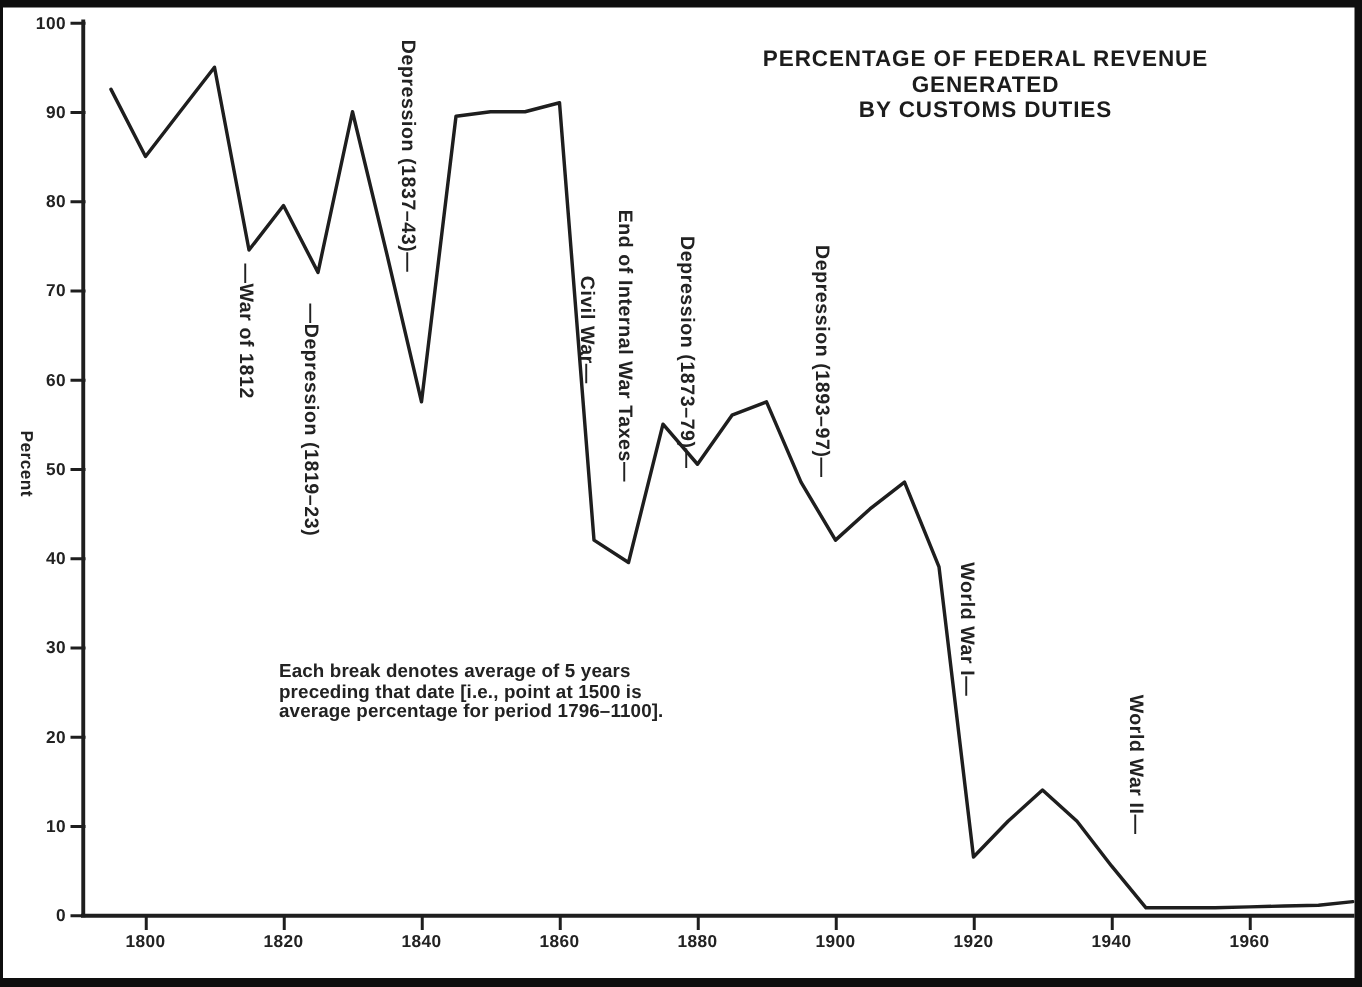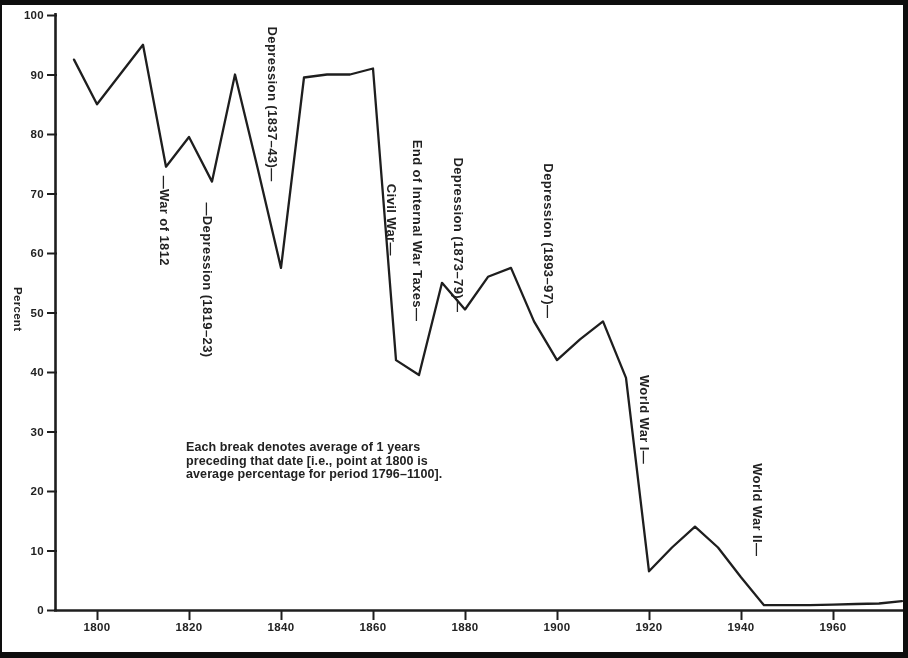--- a/index.html
+++ b/index.html
@@ -84,19 +84,23 @@
         <text x="163.7" y="179.64999999999998" text-anchor="start" transform="rotate(90 163.7 175.64999999999998)" class="annot">—War of 1812</text>
         <text x="207.39999999999998" y="206.425" text-anchor="start" transform="rotate(90 207.39999999999998 202.425)" class="annot">—Depression (1819–23)</text>
         <text x="271.79999999999995" y="185.59999999999997" text-anchor="end" transform="rotate(90 271.79999999999995 181.59999999999997)" class="annot">Depression (1837–43)—</text>
         <text x="391.4" y="259.97499999999997" text-anchor="end" transform="rotate(90 391.4 255.97499999999997)" class="annot">Civil War—</text>
         <text x="416.7" y="325.425" text-anchor="end" transform="rotate(90 416.7 321.425)" class="annot">End of Internal War Taxes—</text>
         <text x="458.09999999999997" y="316.5" text-anchor="end" transform="rotate(90 458.09999999999997 312.5)" class="annot">Depression (1873–79)—</text>
         <text x="547.8" y="322.45" text-anchor="end" transform="rotate(90 547.8 318.45)" class="annot">Depression (1893–97)—</text>
         <text x="644.4" y="468.225" text-anchor="end" transform="rotate(90 644.4 464.225)" class="annot">World War I—</text>
         <text x="757.0999999999999" y="560.45" text-anchor="end" transform="rotate(90 757.0999999999999 556.45)" class="annot">World War II—</text>
       </svg>
+    <div class="title-block">
+      <div>PERCENTAGE OF FEDERAL REVENUE GENERATED</div>
+      <div>BY CUSTOMS DUTIES</div>
+    </div>
     <div class="note-block">
-      <div>Each break denotes average of 1 years</div>
-      <div>preceding that date [i.e., point at 1800 is</div>
+      <div>Each break denotes average of 5 years</div>
+      <div>preceding that date [i.e., point at 1500 is</div>
       <div>average percentage for period 1796–1100].</div>
     </div>
   </div>
 </div>
 
 </body></html>

